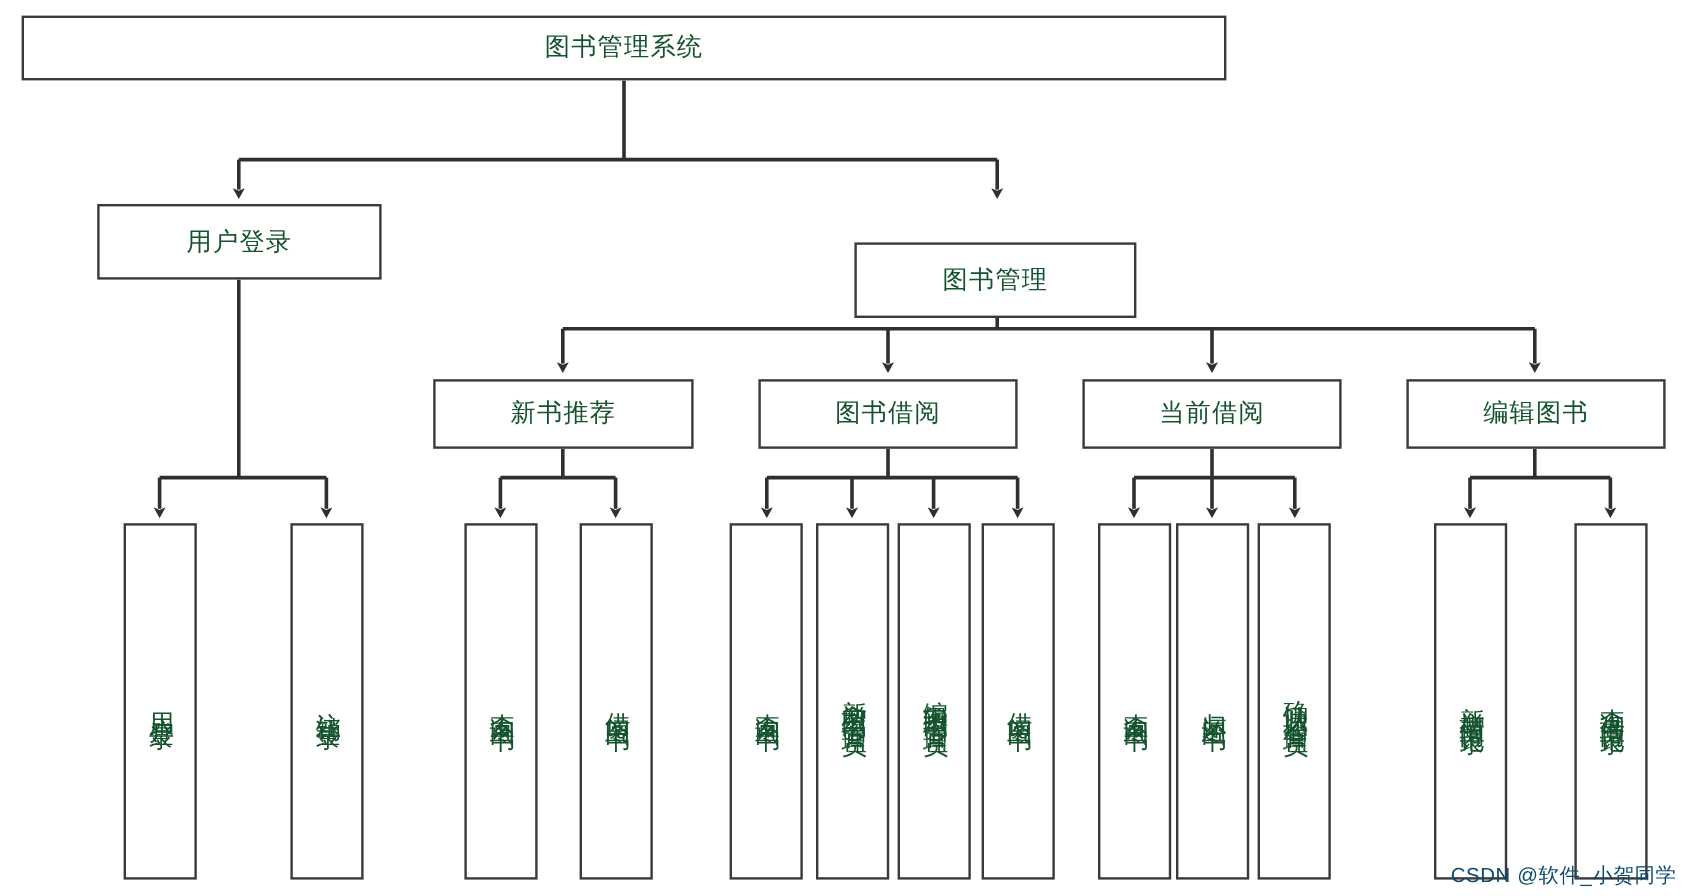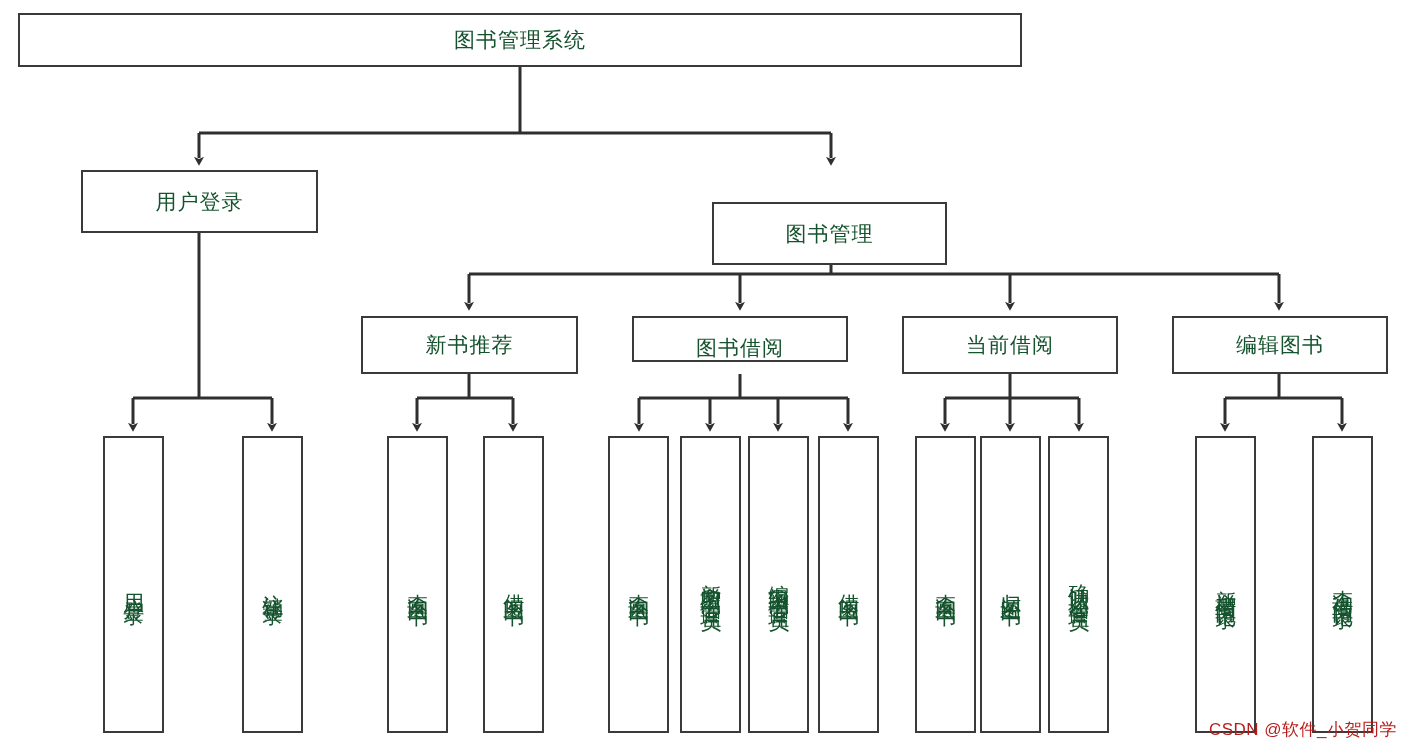--- a/index.html
+++ b/index.html
@@ -54,21 +54,21 @@
   .node.v > span {
     writing-mode: vertical-rl;
     text-orientation: upright;
     display: block;
   }
   #watermark {
     position: absolute;
     right: 8px;
     bottom: 6px;
     font-size: 17px;
-    color: #b91c1c;
+    color: #0c4a6e;
     letter-spacing: 0.5px;
     white-space: nowrap;
   }
 </style>
 </head>
 <body>
 
 <div id="canvas">
 
   <svg id="edges" viewBox="0 0 1405 747" width="1405" height="747">
@@ -128,21 +128,21 @@
   <div class="node h" style="left:81px; top:170px; width:237px; height:63px;">
     <span>用户登录</span>
   </div>
   <div class="node h" style="left:712px; top:170px; width:235px; height:63px;margin-top:32px;">
     <span>图书管理</span>
   </div>
 
   <div class="node h" style="left:361px; top:316px; width:217px; height:58px;">
     <span>新书推荐</span>
   </div>
-  <div class="node h" style="left:632px; top:316px; width:216px; height:46px;align-items:flex-end;">
+  <div class="node h" style="left:632px; top:316px; width:216px; height:58px;">
     <span>图书借阅</span>
   </div>
   <div class="node h" style="left:902px; top:316px; width:216px; height:58px;">
     <span>当前借阅</span>
   </div>
   <div class="node h" style="left:1172px; top:316px; width:216px; height:58px;">
     <span>编辑图书</span>
   </div>
 
   <div class="node v" style="left:103px; top:436px; width:61px; height:297px;">

